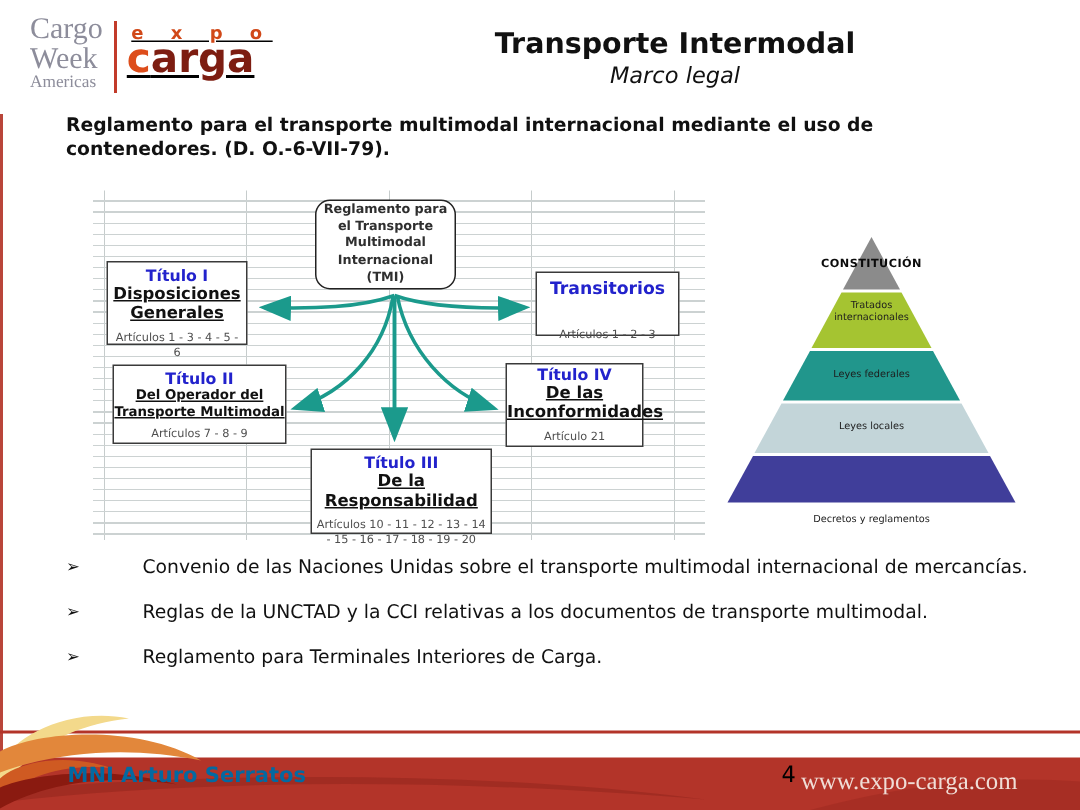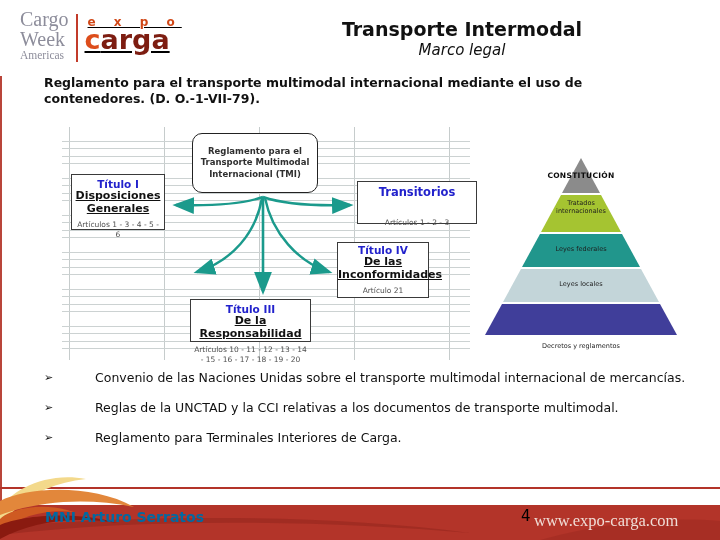--- a/index.html
+++ b/index.html
@@ -16,47 +16,47 @@
   .logo-w1, .logo-w2 { font-size:20px; }
   .logo-w3 { font-size:11.5px; margin-top:1px; }
   .logo-divider { width:2px; height:48px; background:#c23b2a; margin:4px 7px 0 7px; }
   .logo-right { padding-top:5px;text-decoration:underline; }
   .logo-expo { color:#d14818; font-weight:bold; font-size:12px; letter-spacing:7px; margin-left:3px; }
   .logo-carga { font-size:27px; font-weight:bold; line-height:0.85; letter-spacing:0px; }
   .carga-c { color:#dd4d1b; }
   .carga-rest { color:#7d1d11; }
 
   
-  .title-block { position:absolute; left:252px; top:18px; width:420px; text-align:center; color:#111; }
+  .title-block { position:absolute; left:240px; top:18px; width:420px; text-align:center; color:#111; }
   .page-title { font-size:19px; font-weight:bold; }
   .page-subtitle { font-size:15px; font-style:italic; margin-top:1px; }
 
   
   .intro { position:absolute; left:44px; top:75px; width:600px; font-size:12.5px; font-weight:bold; color:#111; line-height:15.5px; }
 
   
   .grid-area { position:absolute; left:62px; top:127px; width:408px; height:233px;
     background-image:
       repeating-linear-gradient(180deg, transparent 0px, transparent 6.6px, #ccd2d2 6.6px, #ccd2d2 7.4px),
       repeating-linear-gradient(90deg, transparent 0px, transparent 7.2px, #c6cccc 7.2px, #c6cccc 8px, transparent 8px, transparent 95px);
   }
 
   
   .arrows-svg { position:absolute; left:60px; top:125px; width:420px; height:240px; }
 
   
   .dbox { position:absolute; background:#fff; border:1px solid #3a3a3a; text-align:center; }
-  .box-tmi { left:192px; top:133px; width:126px; height:60px; border:1.4px solid #222; border-radius:10px;
+  .box-tmi { left:210px; top:133px; width:94px; height:60px; border:1.4px solid #222; border-radius:10px;
              display:flex; align-items:center; justify-content:center; padding:2px 4px;
              font-size:8.5px; font-weight:bold; color:#2f2f2f; line-height:1.3; }
   .box-t1 { left:71px;  top:174px; width:94px;  height:56px; padding-top:3px; }
-  .box-tr { left:357px; top:181px; width:120px;  height:43px; padding-top:4px; }
+  .box-tr { left:357px; top:181px; width:96px;  height:43px; padding-top:4px; }
   .box-t2 { left:75px;  top:243px; width:116px; height:53px; padding-top:3px; }
   .box-t4 { left:337px; top:242px; width:92px; height:56px; padding-top:1px; }
-  .box-t3 { left:190px; top:299px; width:121px; height:43px; padding-top:3px; }
+  .box-t3 { left:207px; top:299px; width:121px; height:57px; padding-top:3px; }
   .box-title { font-size:10.5px; font-weight:bold; color:#2222cc; line-height:1.15; }
   .box-tr .box-title { font-size:11.5px; }
   .box-sub { font-size:11px; font-weight:bold; color:#111; text-decoration:underline; line-height:1.18; }
   .box-t2 .box-sub { font-size:8.9px; }
   .box-art { font-size:7.5px; color:#4f4f4f; margin-top:4px; line-height:1.3; padding:0 2px; }
   .box-tr .box-art { margin-top:19px; }
 
   
   .pyramid-svg { position:absolute; left:470px; top:148px; width:220px; height:195px; }
   .pyr-label { position:absolute; text-align:center; font-size:6.5px; color:#1d1d1d; line-height:1.25; }
@@ -102,21 +102,21 @@
     </div>
   </div>
 
   <div class="title-block">
     <div class="page-title">Transporte Intermodal</div>
     <div class="page-subtitle">Marco legal</div>
   </div>
 
   <div class="intro">
     <div>Reglamento para el transporte multimodal internacional mediante el uso de</div>
-    <div>contenedores. (D. O.-1-VII-79).</div>
+    <div>contenedores. (D. O.-6-VII-79).</div>
   </div>
 
   <div class="grid-area"></div>
 
   <svg class="arrows-svg" viewBox="0 0 420 240">
     <defs>
       <marker id="ah" markerWidth="9" markerHeight="7" refX="7.5" refY="3.5" orient="auto">
         <polygon points="0,0 9,3.5 0,7" fill="#1b9a8c"></polygon>
       </marker>
     </defs>
@@ -135,20 +135,25 @@
     <div class="box-title">Título I</div>
     <div class="box-sub">Disposiciones Generales</div>
     <div class="box-art">Artículos 1 - 3 - 4 - 5 - 6</div>
   </div>
 
   <div class="dbox box-tr">
     <div class="box-title">Transitorios</div>
     <div class="box-art">Artículos 1 - 2 - 3</div>
   </div>
 
+  <div class="dbox box-t2">
+    <div class="box-title">Título II</div>
+    <div class="box-sub">Del Operador del Transporte Multimodal</div>
+    <div class="box-art">Artículos 7 - 8 - 9</div>
+  </div>
 
   <div class="dbox box-t4">
     <div class="box-title">Título IV</div>
     <div class="box-sub">De las Inconformidades</div>
     <div class="box-art">Artículo 21</div>
   </div>
 
   <div class="dbox box-t3">
     <div class="box-title">Título III</div>
     <div class="box-sub">De la Responsabilidad</div>

